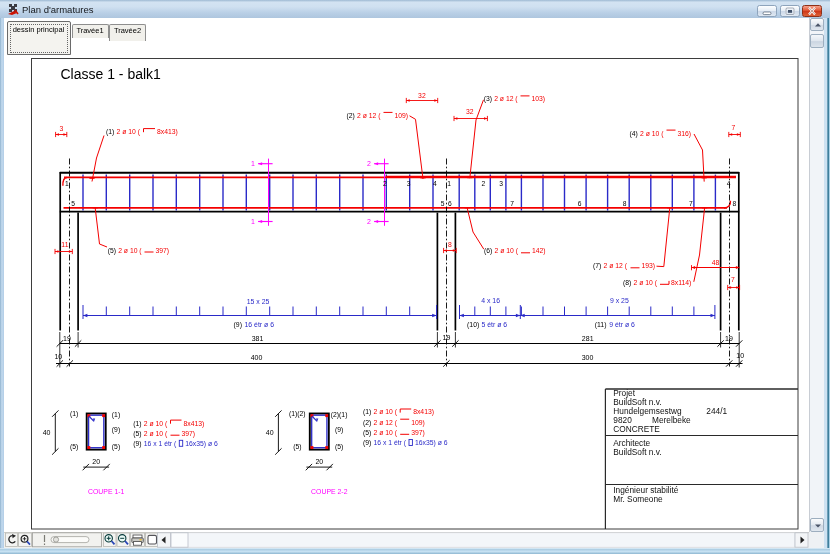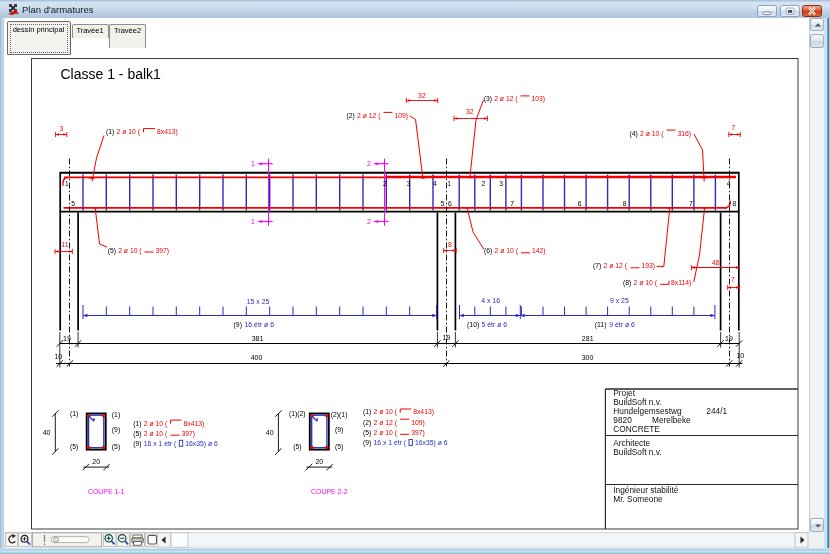--- a/index.html
+++ b/index.html
@@ -11,21 +11,21 @@
 #client{left:4px;top:18px;width:820px;height:530px;background:#fff;}
 .wbtn{position:absolute;top:5px;height:11.5px;border-radius:2.5px;}
 .wbtn svg,.sbtn svg{display:block;margin:0 auto;}
 #btnmin{left:757px;width:20px;background:linear-gradient(#fdfeff 0%,#e7eef6 45%,#ccd8e8 50%,#dfe8f2 100%);border:1px solid #8ea4bc;box-sizing:border-box;}
 #btnmax{left:780px;width:20px;background:linear-gradient(#fdfeff 0%,#e7eef6 45%,#ccd8e8 50%,#dfe8f2 100%);border:1px solid #8ea4bc;box-sizing:border-box;}
 #btncls{left:801.5px;width:20px;background:linear-gradient(#f6a28c 0%,#e25b3a 42%,#cf3a1c 55%,#de6135 100%);border:1px solid #8e3018;box-sizing:border-box;}
 .tab{position:absolute;box-sizing:border-box;background:#f1f0eb;border:1px solid #8e8e8e;border-bottom:none;border-radius:2px 2px 0 0;font-size:7.5px;color:#000;text-align:center;}
 #tab1{left:6.5px;top:21px;width:64px;height:34px;background:#f4f3ef;border:1px solid #6a6a6a;z-index:3;}
 #tab1 .foc{position:absolute;left:2px;top:2px;right:2px;bottom:1px;border:1px dotted #666;}
 #tab2{left:71.5px;top:23.5px;width:37px;height:14.5px;}
-#tab3{left:109px;top:23.5px;width:37px;height:24px;}
+#tab3{left:109px;top:23.5px;width:37px;height:17px;}
 #vsb{left:809px;top:18px;width:15px;height:514px;background:#f1f4f8;border-left:1px solid #c8cdd4;box-sizing:border-box;}
 .sbtn{position:absolute;background:linear-gradient(#fbfcfd,#e3e9f0 50%,#d0d9e4 55%,#e0e7ef);border:1px solid #9daebf;box-sizing:border-box;border-radius:2px;}
 #toolrow{left:4px;top:532px;width:805px;height:16px;background:#f1f1ee;border-top:1px solid #d0d0cb;box-sizing:border-box;}
 #corner{left:809px;top:532px;width:15px;height:16px;background:#eef1f4;}
 </style></head><body>
 <div id="win">
 <div class="abs" id="client"></div>
 <div class="abs" id="titlebar">
 <svg class="abs" style="left:6px;top:2px" width="15" height="15" viewBox="0 0 15 15">
         <path d="M3,2 h3 v2 h2 v-2 h3 v3 h-2 v2 h2 v3 h-3 v-2 h-2 v2 h-3 v-3 h2 v-2 h-2 z" fill="#3a3a42"></path>

